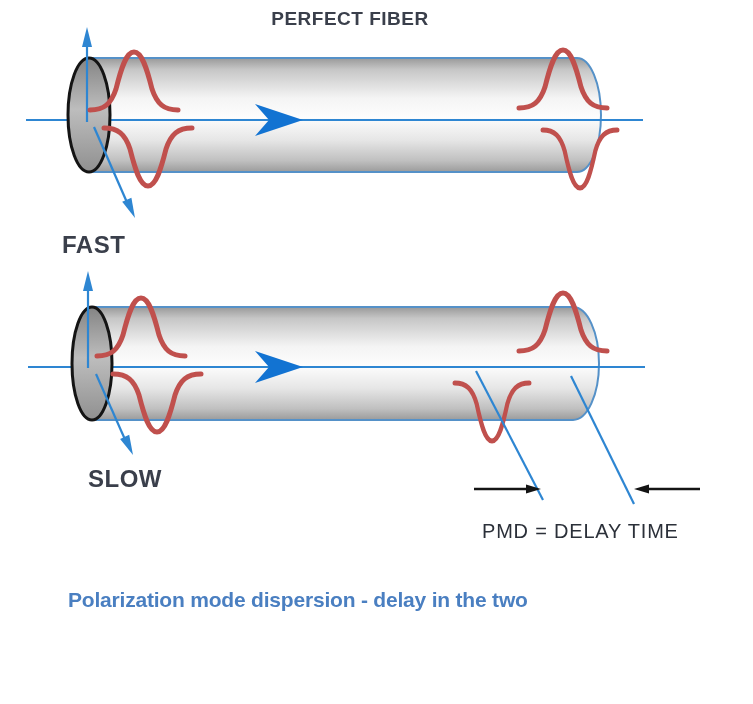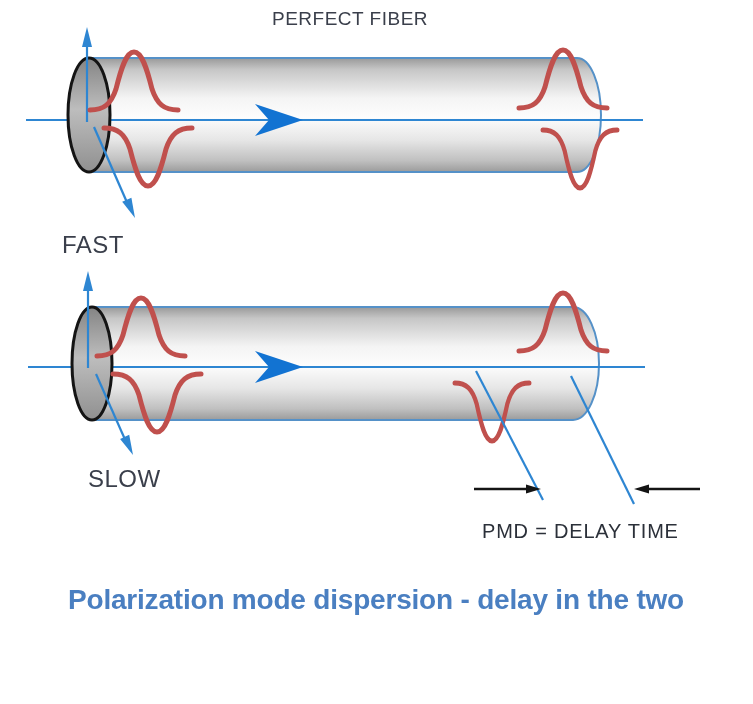--- a/index.html
+++ b/index.html
@@ -7,36 +7,36 @@
     position:relative;
     width:753px;height:704px;
     background:var(--background,#fff);
     overflow:hidden;
     font-family:"Liberation Sans",sans-serif;
   }
   .stage svg{position:absolute;left:0;top:0;}
   .label{
     position:absolute;
     font-family:"Liberation Sans",sans-serif;
-    font-weight:400;
+    font-weight:700;
     color:var(--title-color);
     letter-spacing:0.5px;
     white-space:nowrap;
   }
   .title{font-size:19px;width:200px;text-align:center;}
   .small{font-size:24px;}
   .pmd{
     font-size:20px;font-weight:400;
     color:var(--pmd-color);
     letter-spacing:0.8px;
   }
   .caption{
     position:absolute;
     left:68px;top:583px;width:680px;
-    font-weight:700;font-size:28px;line-height:34px;
+    font-weight:700;font-size:21px;line-height:34px;
     letter-spacing:-0.2px;
     color:var(--caption-color);
     white-space:nowrap;
   }
   
   .edge{fill:none;stroke:var(--edge-blue);stroke-width:2;}
   .axis{fill:none;stroke:var(--line-blue);stroke-width:2.2;}
   .thin{fill:none;stroke:var(--line-blue);stroke-width:2.2;}
   .bluefill{fill:var(--line-blue);stroke:none;}
   .bigarrow{fill:var(--arrow-blue);stroke:none;}

